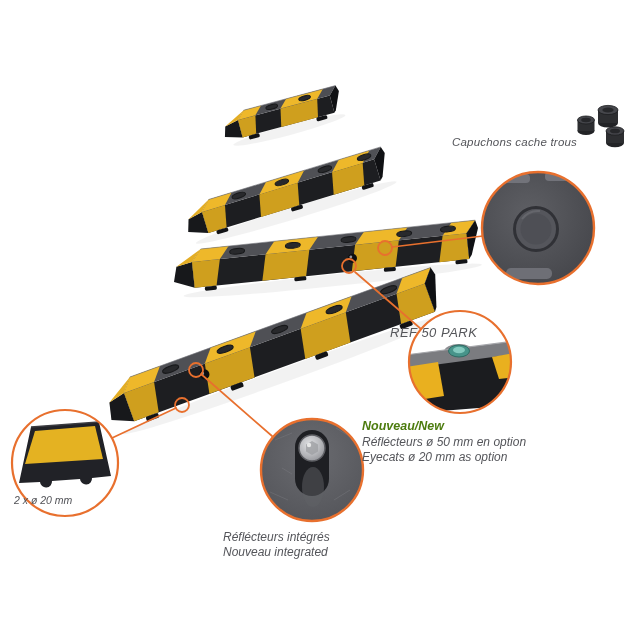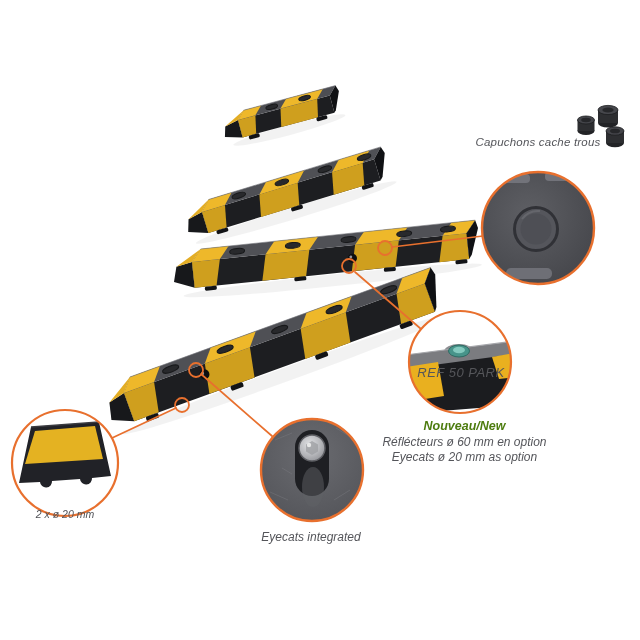--- a/index.html
+++ b/index.html
@@ -1,26 +1,26 @@
 <!DOCTYPE html>
 <html><head>
 <meta charset="utf-8">
 <style>
   html,body{margin:0;padding:0;background:#ffffff;}
   .canvas{position:relative;width:640px;height:640px;background:#fff;overflow:hidden;
           font-family:"Liberation Sans", sans-serif;}
   .canvas svg{position:absolute;left:0;top:0;}
-  .label{position:absolute;text-align:center;font-style:italic;color:#54555a;line-height:14px;}
+  .label{position:absolute;font-style:italic;color:#54555a;line-height:14px;}
   .label .ln{display:block;}
   .caps-label{left:452px;top:135px;width:172px;font-size:11.5px;letter-spacing:.2px;}
-  .ref-label{left:390px;top:326px;width:142px;font-size:13px;color:#55565a;letter-spacing:.5px;margin-top:40px;}
+  .ref-label{left:390px;top:326px;width:142px;font-size:13px;color:#55565a;letter-spacing:.5px;}
   .new-label{left:362px;top:419px;width:205px;font-size:12px;line-height:15.5px;}
   .new-label .ttl{font-weight:bold;color:#4d7c0f;font-size:12.5px;}
   .eyecats-label{left:223px;top:530px;width:176px;font-size:12px;line-height:14.5px;}
-  .section-label{left:14px;top:507px;width:102px;font-size:10.5px;color:#515257;}
+  .section-label{left:14px;top:493px;width:102px;font-size:10.5px;color:#515257;}
 </style>
 </head>
 <body>
 
 <div class="canvas">
 
 <svg width="640" height="640" viewBox="0 0 640 640">
   <defs>
     <clipPath id="clipCap">
           <circle cx="538" cy="228" r="56"></circle>
@@ -243,25 +243,26 @@
 <div class="label caps-label">
   <span class="ln">Capuchons cache trous</span>
 </div>
 
 <div class="label ref-label">
   <span class="ln">REF 50 PARK</span>
 </div>
 
 <div class="label new-label">
   <span class="ln ttl">Nouveau/New</span>
-  <span class="ln">Réflécteurs ø 60 mm en option</span>
+  <span class="ln">Réflécteurs ø 50 mm en option</span>
   <span class="ln">Eyecats ø 20 mm as option</span>
 </div>
 
 <div class="label eyecats-label">
-  <span class="ln">Eyecats integrated</span>
+  <span class="ln">Réflécteurs intégrés</span>
+  <span class="ln">Nouveau integrated</span>
 </div>
 
 <div class="label section-label">
   <span class="ln">2 x ø 20 mm</span>
 </div>
 
 </div>
 
 </body></html>

